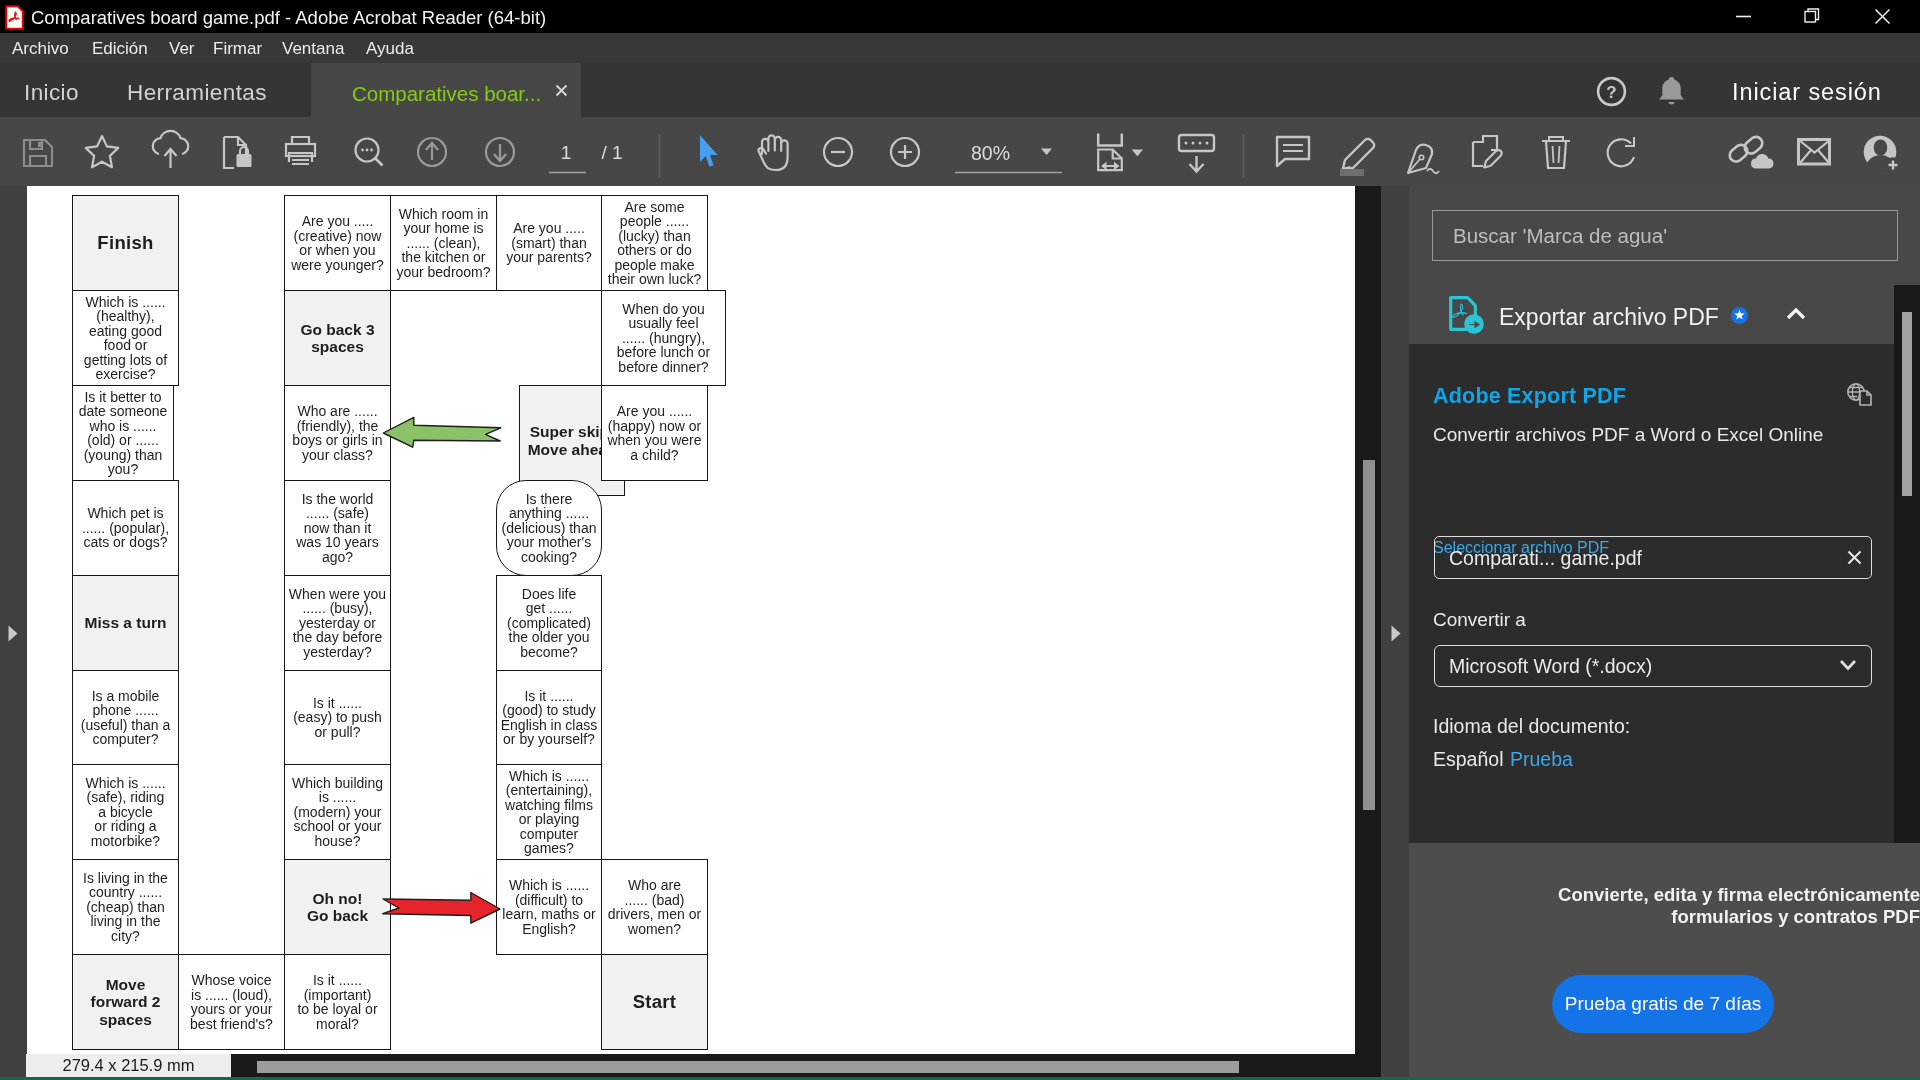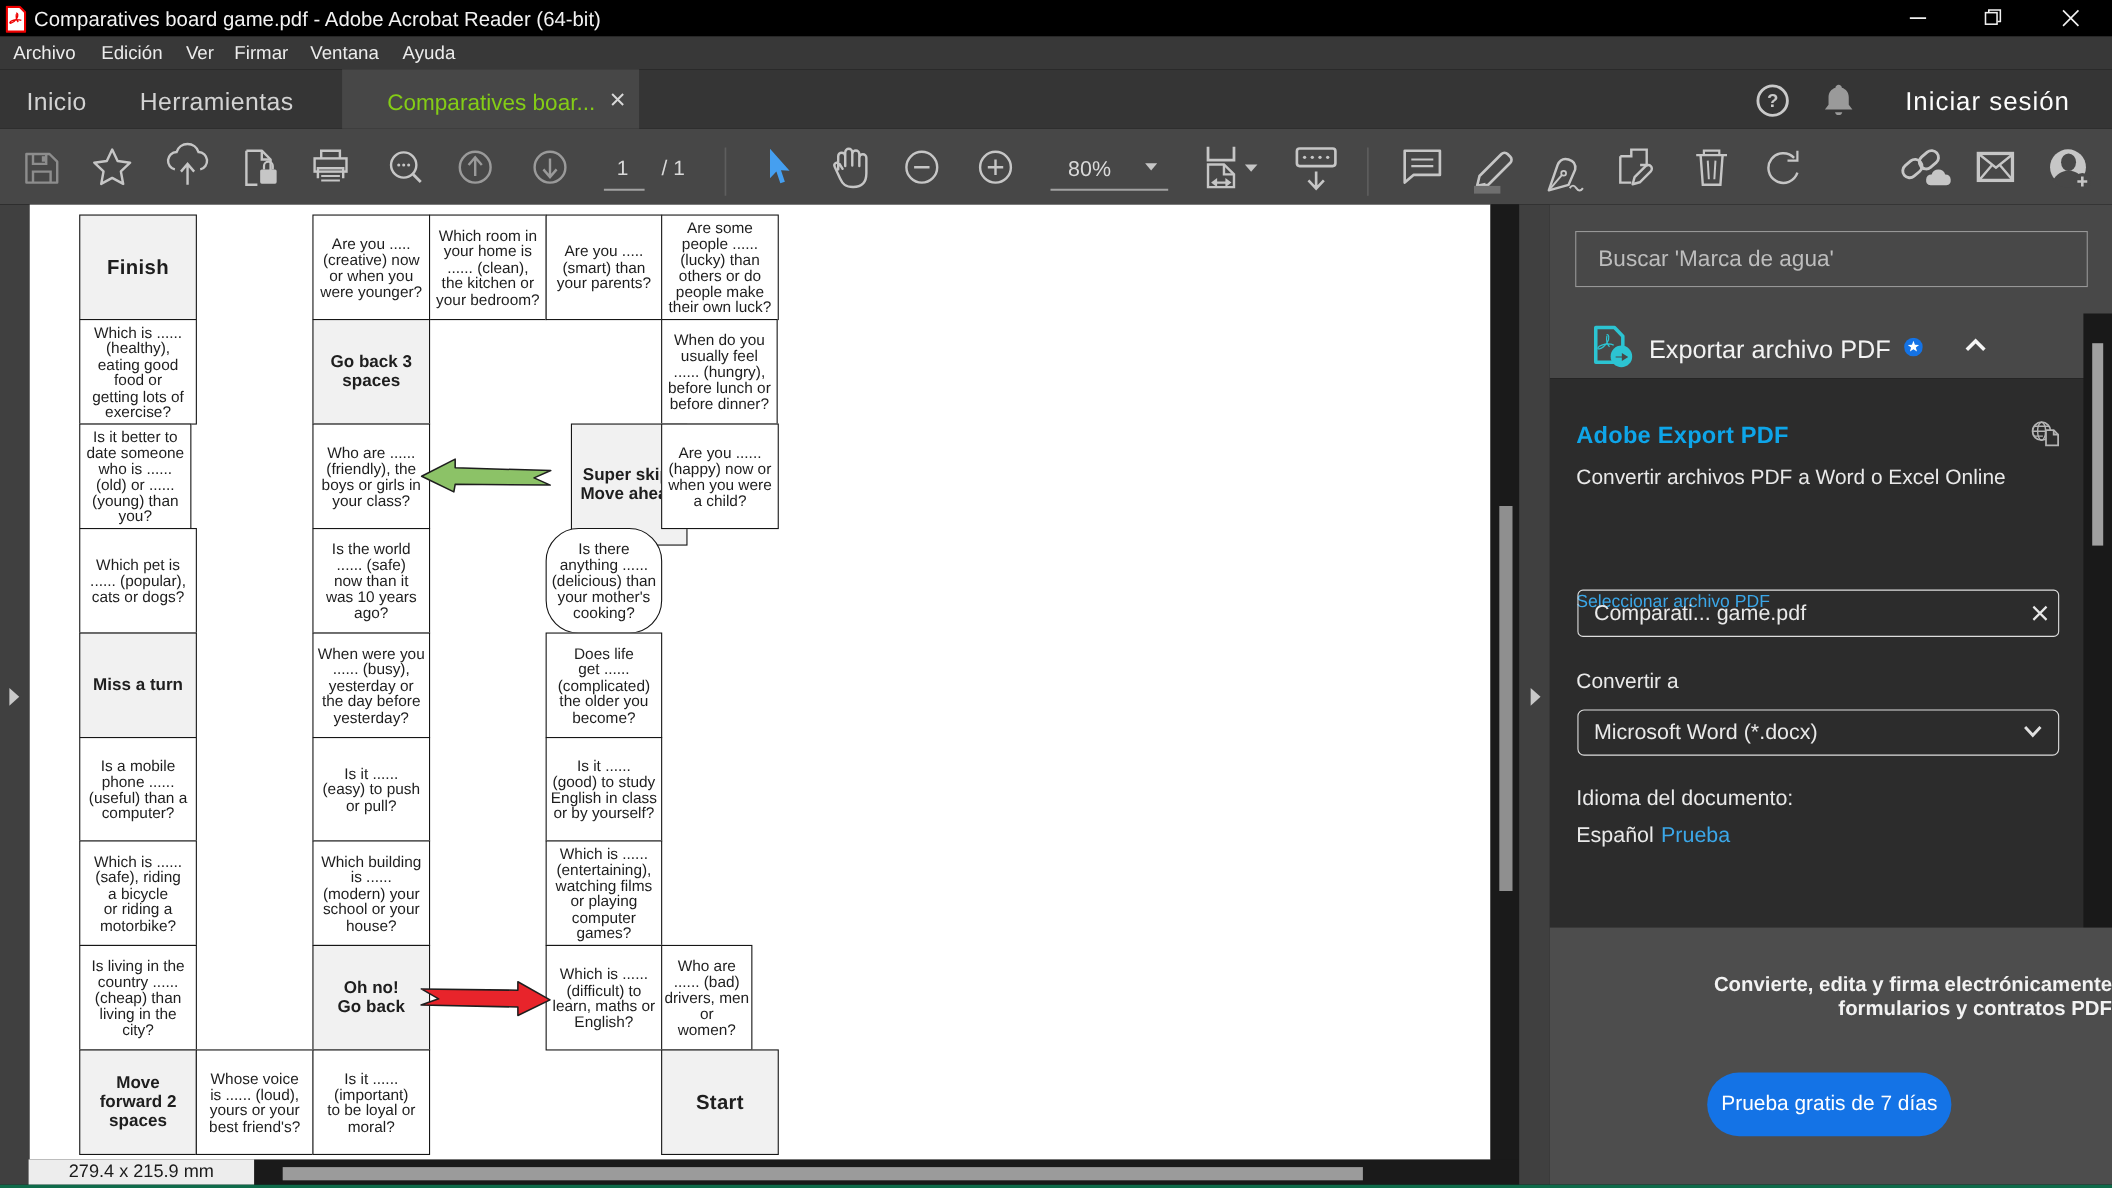--- a/index.html
+++ b/index.html
@@ -197,21 +197,21 @@
     </div>
 <div class="cell" style="left:574px;top:9px;width:107px;height:96px;position:absolute;">
       <div>Are some<br>people ......<br>(lucky) than<br>others or do<br>people make<br>their own luck?</div>
     </div>
 <div class="cell" style="left:45px;top:104px;width:107px;height:96px;position:absolute;">
       <div>Which is ......<br>(healthy),<br>eating good<br>food or<br>getting lots of<br>exercise?</div>
     </div>
 <div class="cell gray" style="left:257px;top:104px;width:107px;height:96px;position:absolute;">
       <div>Go back 3<br>spaces</div>
     </div>
-<div class="cell" style="left:574px;top:104px;width:106px;height:96px;position:absolute;">
+<div class="cell" style="left:574px;top:104px;width:125px;height:96px;position:absolute;">
       <div>When do you<br>usually feel<br>...... (hungry),<br>before lunch or<br>before dinner?</div>
     </div>
 <div class="cell" style="left:45px;top:199px;width:102px;height:96px;position:absolute;">
       <div>Is it better to<br>date someone<br>who is ......<br>(old) or ......<br>(young) than<br>you?</div>
     </div>
 <div class="cell" style="left:257px;top:199px;width:107px;height:96px;position:absolute;">
       <div>Who are ......<br>(friendly), the<br>boys or girls in<br>your class?</div>
     </div>
 <div class="cell gray" style="left:492px;top:199px;width:106px;height:111px;position:absolute;">
       <div>Super skip!<br>Move ahead</div>
@@ -257,21 +257,21 @@
     </div>
 <div class="cell" style="left:45px;top:673px;width:107px;height:96px;position:absolute;">
       <div>Is living in the<br>country ......<br>(cheap) than<br>living in the<br>city?</div>
     </div>
 <div class="cell gray" style="left:257px;top:673px;width:107px;height:96px;position:absolute;">
       <div>Oh no!<br>Go back</div>
     </div>
 <div class="cell" style="left:469px;top:673px;width:106px;height:96px;position:absolute;">
       <div>Which is ......<br>(difficult) to<br>learn, maths or<br>English?</div>
     </div>
-<div class="cell" style="left:574px;top:673px;width:83px;height:96px;position:absolute;">
+<div class="cell" style="left:574px;top:673px;width:107px;height:96px;position:absolute;">
       <div>Who are<br>...... (bad)<br>drivers, men or<br>women?</div>
     </div>
 <div class="cell gray" style="left:45px;top:768px;width:107px;height:96px;position:absolute;">
       <div>Move<br>forward 2<br>spaces</div>
     </div>
 <div class="cell" style="left:151px;top:768px;width:107px;height:96px;position:absolute;">
       <div>Whose voice<br>is ...... (loud),<br>yours or your<br>best friend's?</div>
     </div>
 <div class="cell" style="left:257px;top:768px;width:107px;height:96px;position:absolute;">
       <div>Is it ......<br>(important)<br>to be loyal or<br>moral?</div>

